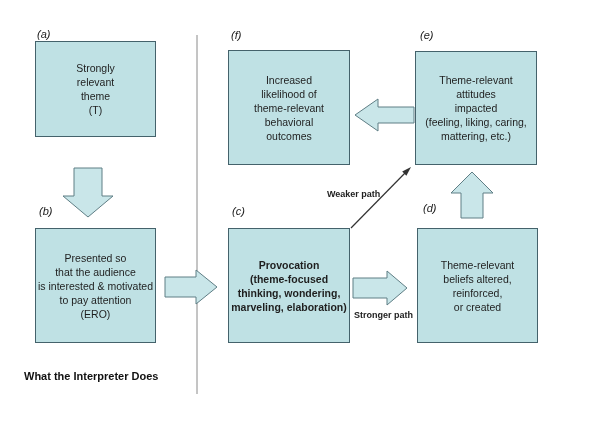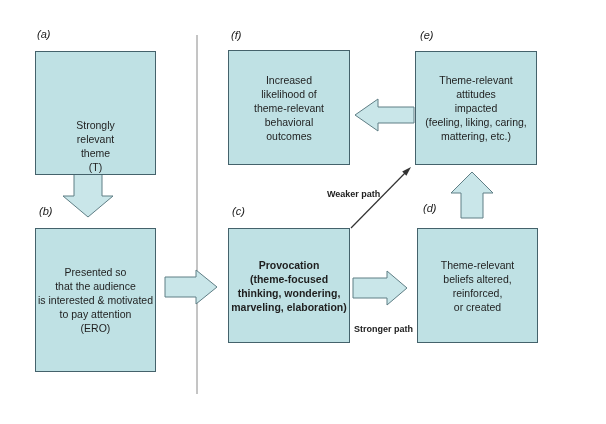--- a/index.html
+++ b/index.html
@@ -51,35 +51,35 @@
     text-align: center;
   }
   .section-label {
     position: absolute;
     font-size: 11px;
     font-weight: 700;
     color: #111111;
     white-space: nowrap;
   }
   
-  .box-a { left: 35px;  top: 51px;  width: 121px; height: 124px; align-items: flex-end; }
-  .box-b { left: 35px;  top: 228px; width: 121px; height: 144px; }
+  .box-a { left: 35px;  top: 41px;  width: 121px; height: 96px; }
+  .box-b { left: 35px;  top: 228px; width: 121px; height: 115px; }
   .box-c { left: 228px; top: 228px; width: 122px; height: 115px; font-weight: bold; }
   .box-d { left: 417px; top: 228px; width: 121px; height: 115px; }
   .box-e { left: 415px; top: 51px;  width: 122px; height: 114px; }
   .box-f { left: 228px; top: 50px;  width: 122px; height: 115px; justify-content: center; }
   
   .tag-a { left: 37px;  top: 28px;  }
   .tag-b { left: 39px;  top: 205px; }
   .tag-c { left: 232px; top: 205px; }
   .tag-d { left: 423px; top: 202px; }
   .tag-e { left: 420px; top: 29px;  }
   .tag-f { left: 231px; top: 29px;  }
   .weaker-label   { left: 327px; top: 189px; }
-  .stronger-label { left: 354px; top: 310px; margin-top: 14px; }
+  .stronger-label { left: 354px; top: 310px; }
   .interpreter-label { left: 24px;  top: 370px; }
   .audience-label    { left: 317px; top: 370px; }
   .block-arrow {
     fill: var(--arrow-fill, #c9e6e9);
     stroke: var(--arrow-border, #5f7e85);
     stroke-width: 1;
   }
   .thin-arrow-line {
     stroke: var(--thin-arrow, #333333);
     stroke-width: 1.2;
@@ -160,14 +160,15 @@
     <div class="box-text">Increased
 likelihood of
 theme-relevant
 behavioral
 outcomes</div>
   </div>
 
   <span class="path-label weaker-label">Weaker path</span>
   <span class="path-label stronger-label">Stronger path</span>
 
+  <span class="section-label interpreter-label">What the Interpreter Does</span>
 
 </div>
 
 </body></html>

